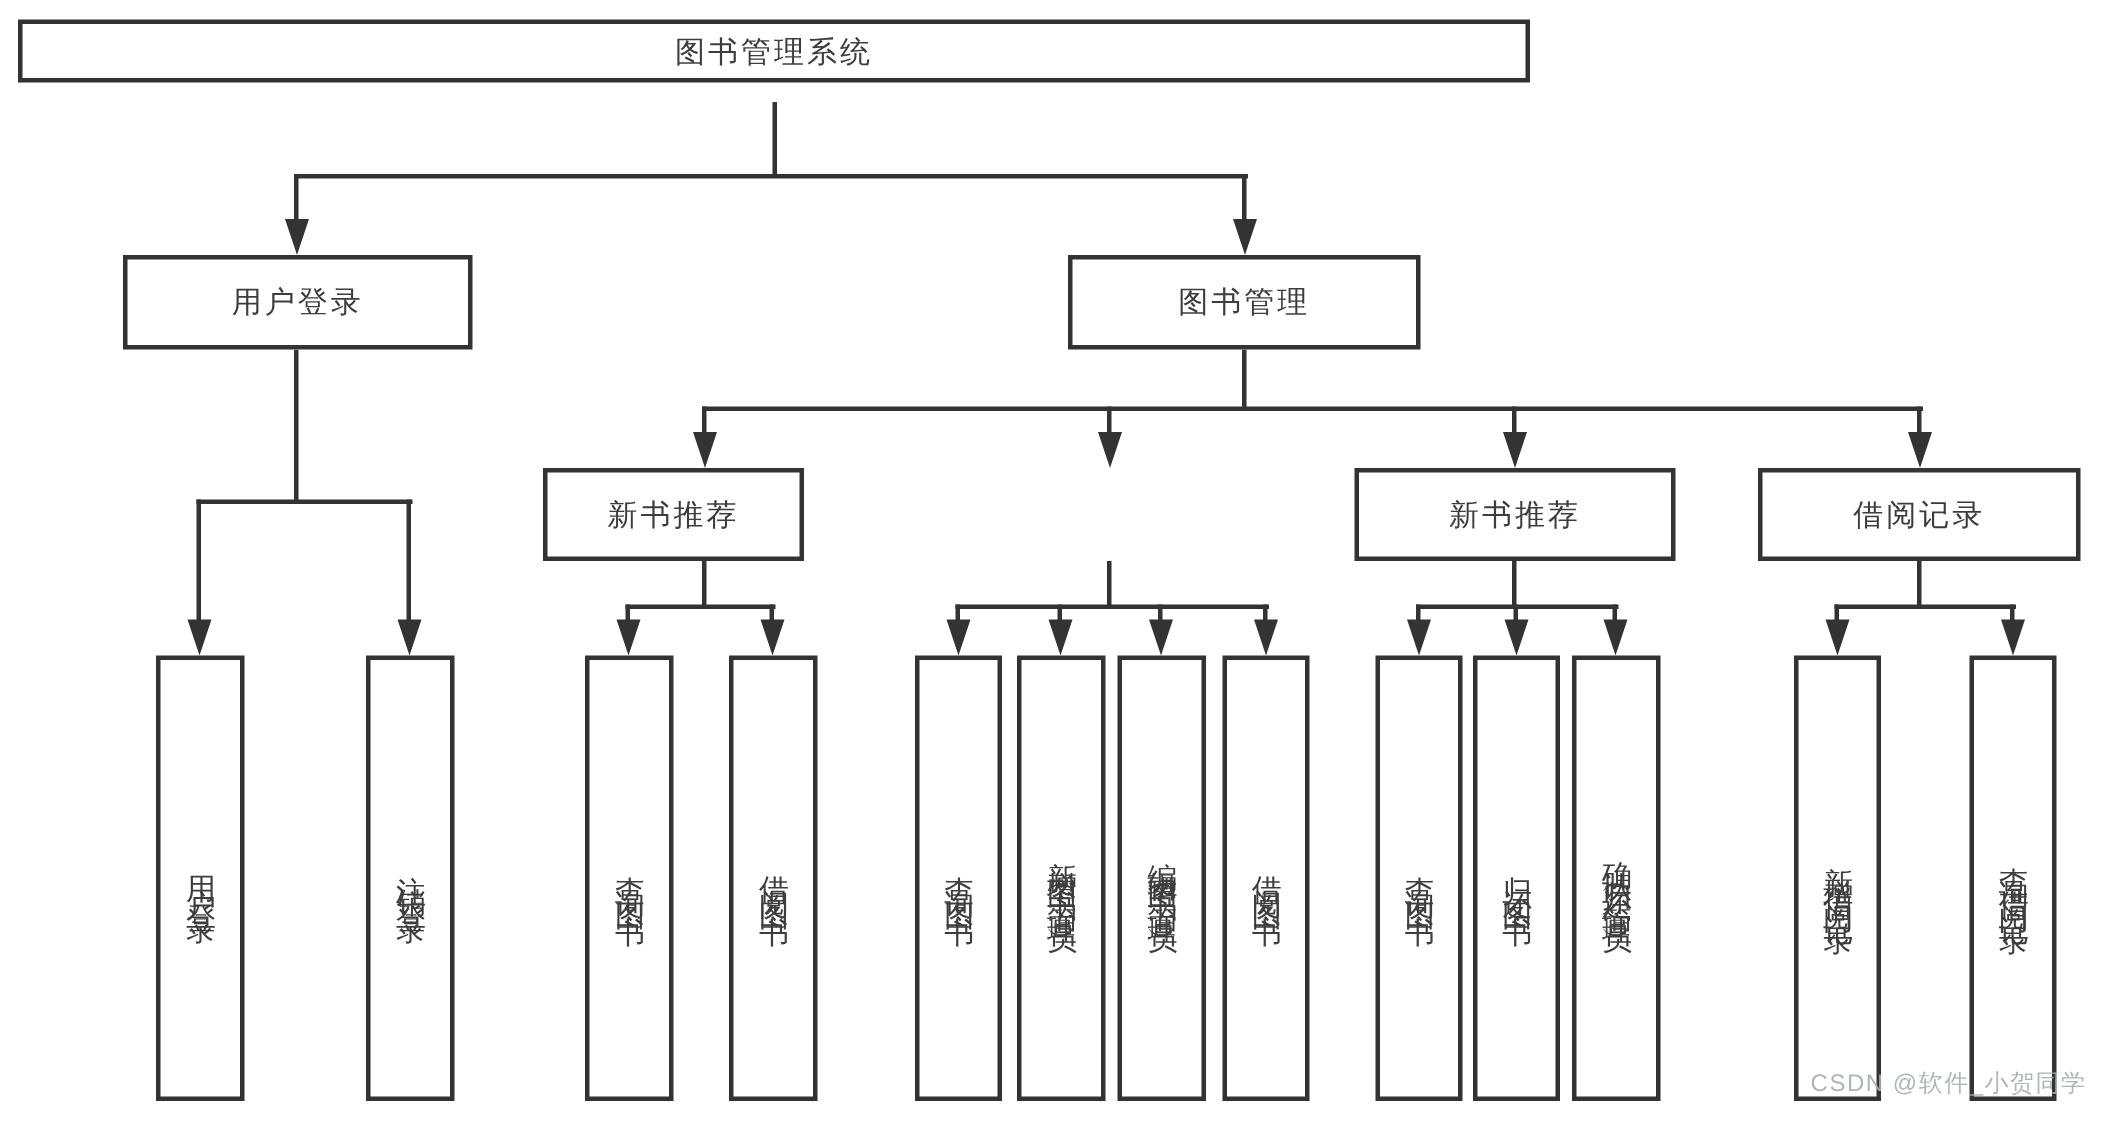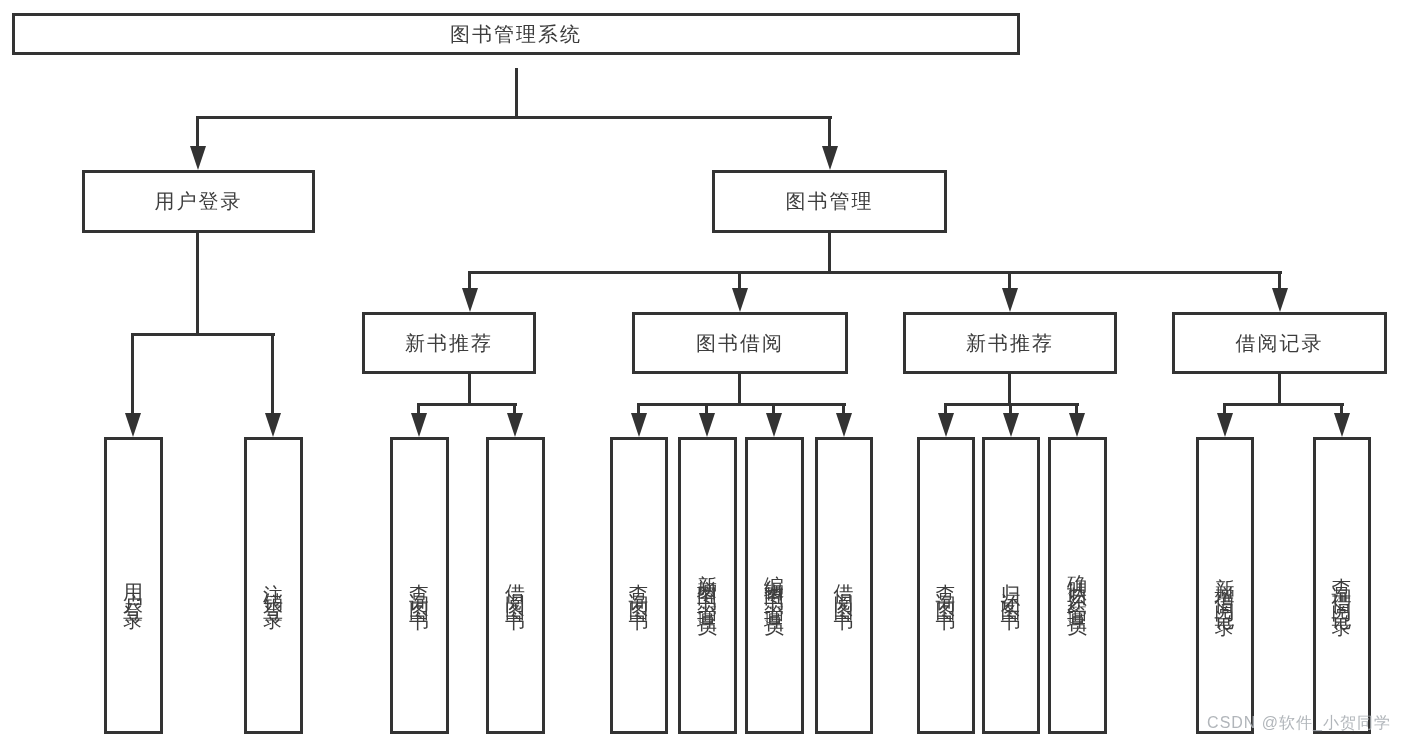--- a/index.html
+++ b/index.html
@@ -102,23 +102,20 @@
   <div class="node" style="left:82px;top:170px;width:233px;height:63px;">
     <span>用户登录</span>
   </div>
   <div class="node" style="left:712px;top:170px;width:235px;height:63px;">
     <span>图书管理</span>
   </div>
 
   <div class="node" style="left:362px;top:312px;width:174px;height:62px;">
     <span>新书推荐</span>
   </div>
-  <div class="node" style="left:632px;top:312px;width:216px;height:62px;">
-    <span>图书借阅</span>
-  </div>
   <div class="node" style="left:903px;top:312px;width:214px;height:62px;">
     <span>新书推荐</span>
   </div>
   <div class="node" style="left:1172px;top:312px;width:215px;height:62px;">
     <span>借阅记录</span>
   </div>
 
   <div class="leaf" style="left:104px;width:59px;">
     <span class="vtext">用户登录</span>
   </div>

